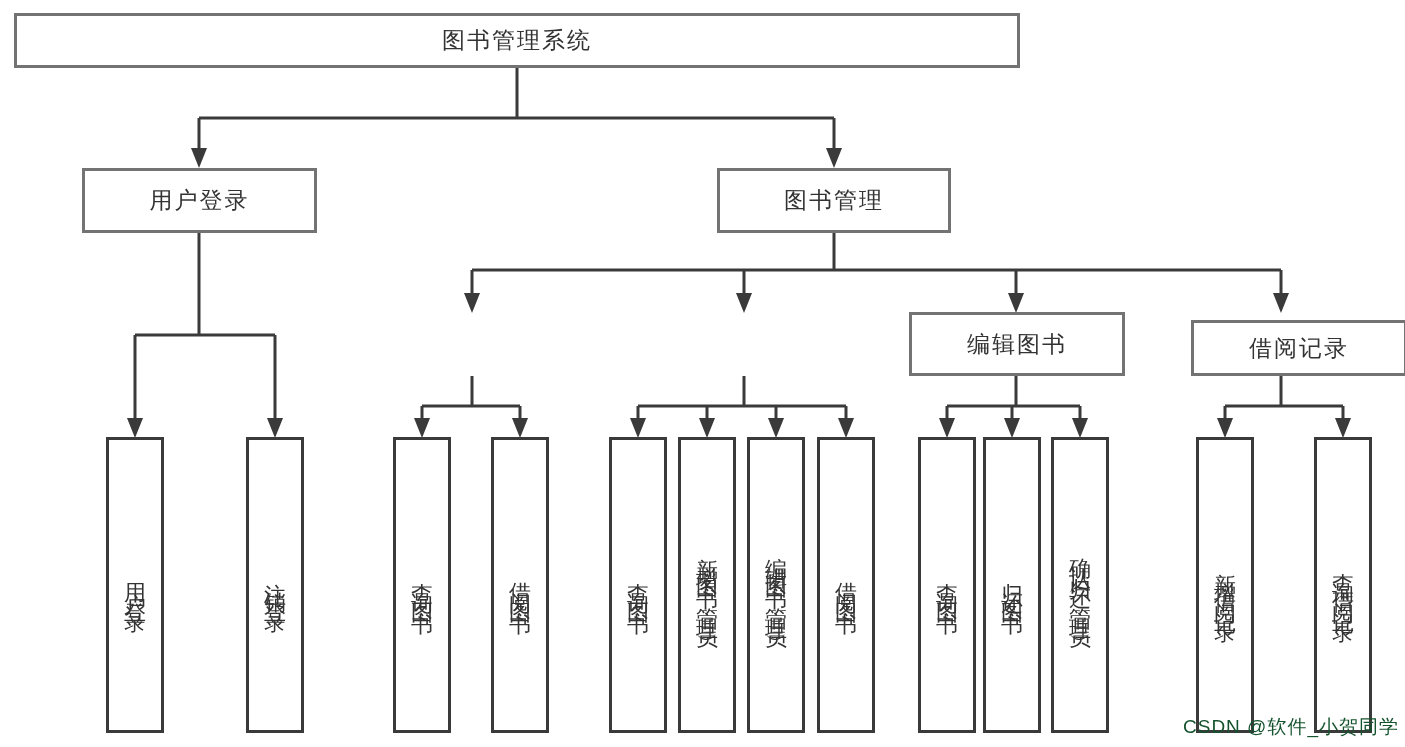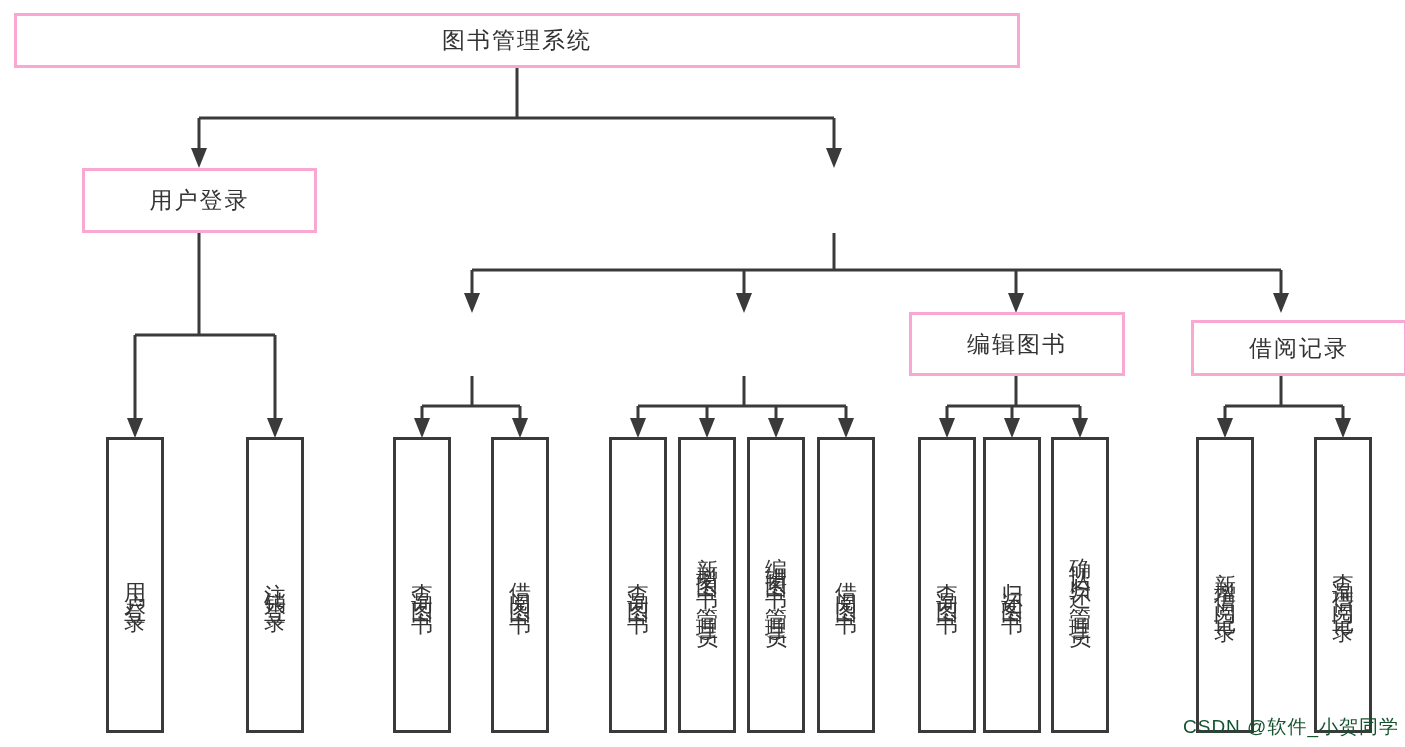--- a/index.html
+++ b/index.html
@@ -15,21 +15,21 @@
     position: absolute;
     left: 0; top: 0;
     width: 1405px; height: 747px;
     z-index: 1;
   }
   #connectors path { stroke: #3a3a3a; stroke-width: 3; fill: none; }
   #connectors polygon { fill: #3a3a3a; stroke: none; }
   .hbox {
     position: absolute;
     background: #ffffff;
-    border: 3px solid #f9a8d4;
+    border: 3px solid #737373;
     box-sizing: border-box;
     display: flex;
     align-items: center;
     justify-content: center;
     font-size: 23px;
     letter-spacing: 2px;
     color: #333333;
     z-index: 2;
   }
   .leaf {
@@ -94,20 +94,21 @@
     <polygon points="939,418 955,418 947,438"></polygon>
     <polygon points="1004,418 1020,418 1012,438"></polygon>
     <polygon points="1072,418 1088,418 1080,438"></polygon>
     <polygon points="1217,418 1233,418 1225,438"></polygon>
     <polygon points="1335,418 1351,418 1343,438"></polygon>
   </svg>
 
   <div class="hbox" style="left:14px; top:13px; width:1006px; height:55px;">图书管理系统</div>
 
   <div class="hbox" style="left:82px; top:168px; width:235px; height:65px;">用户登录</div>
+  <div class="hbox" style="left:717px; top:168px; width:234px; height:65px;">图书管理</div>
 
   <div class="hbox" style="left:909px; top:312px; width:216px; height:64px;">编辑图书</div>
   <div class="hbox" style="left:1173px; top:320px; width:216px; height:56px;margin-left:18px;">借阅记录</div>
 
   <div class="leaf" style="left:106px;">用户登录</div>
   <div class="leaf" style="left:246px;">注销登录</div>
 
   <div class="leaf" style="left:393px;">查询图书</div>
   <div class="leaf" style="left:491px;">借阅图书</div>
 

